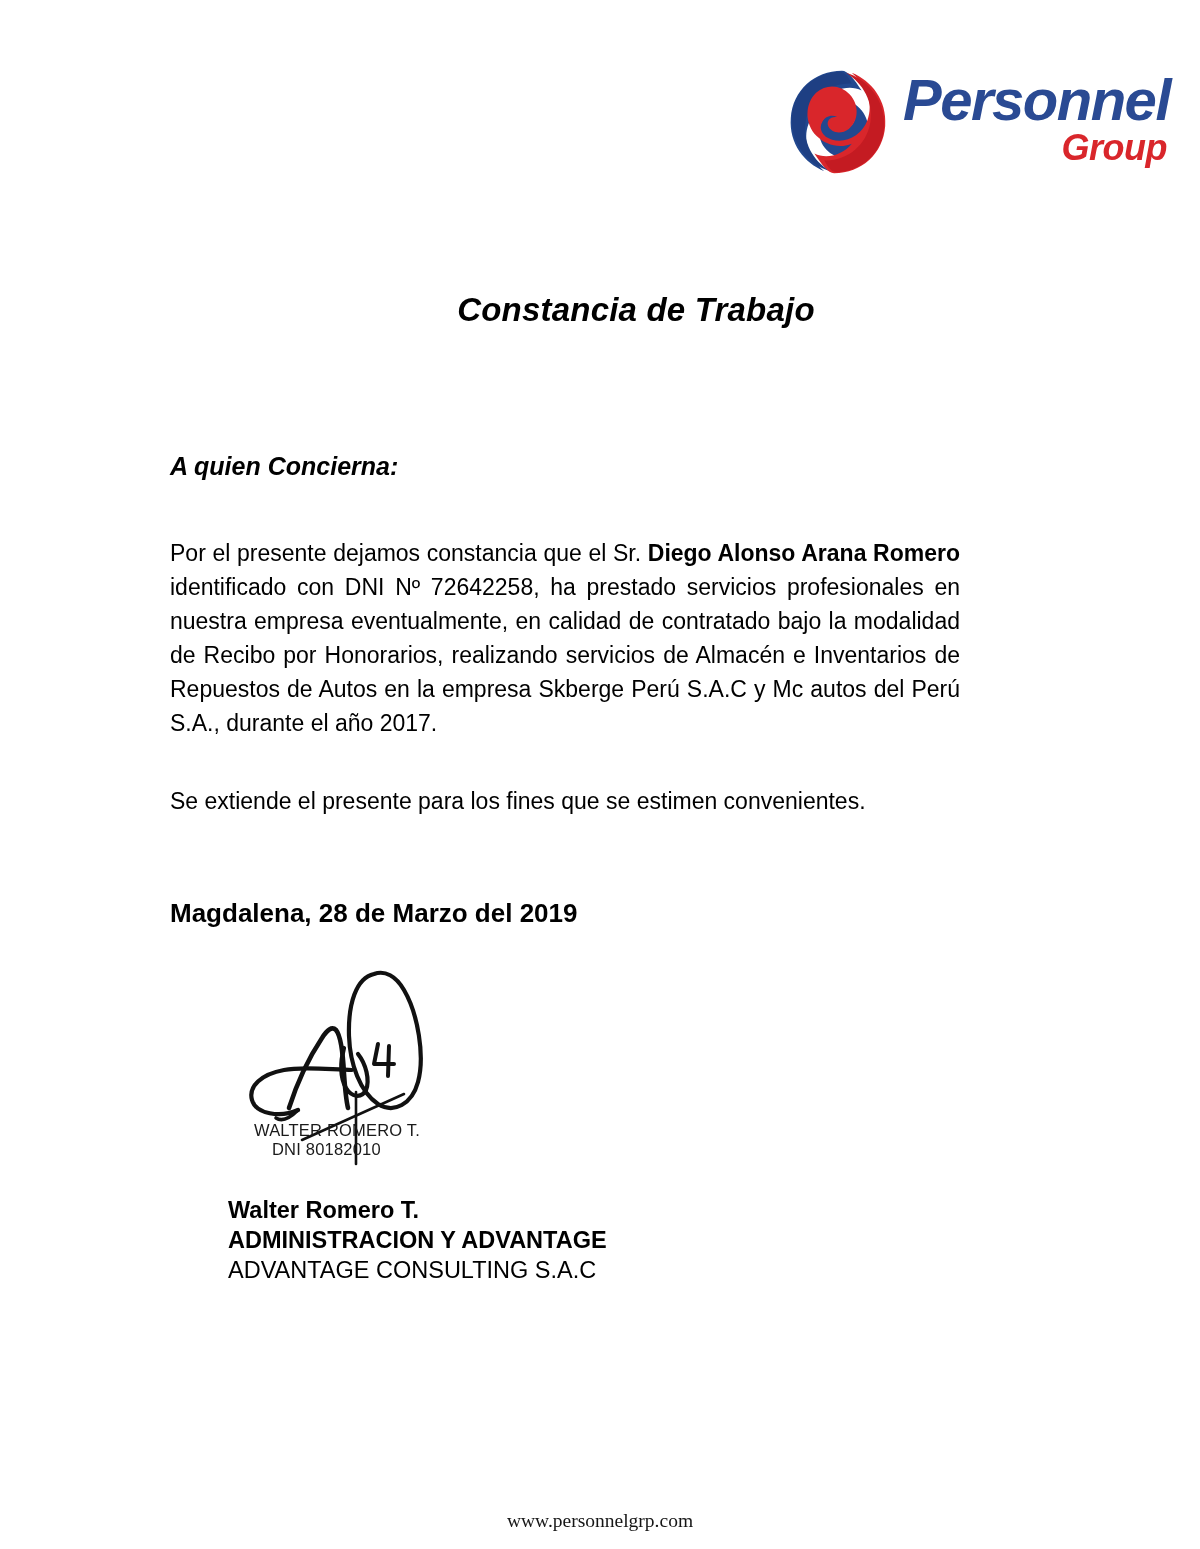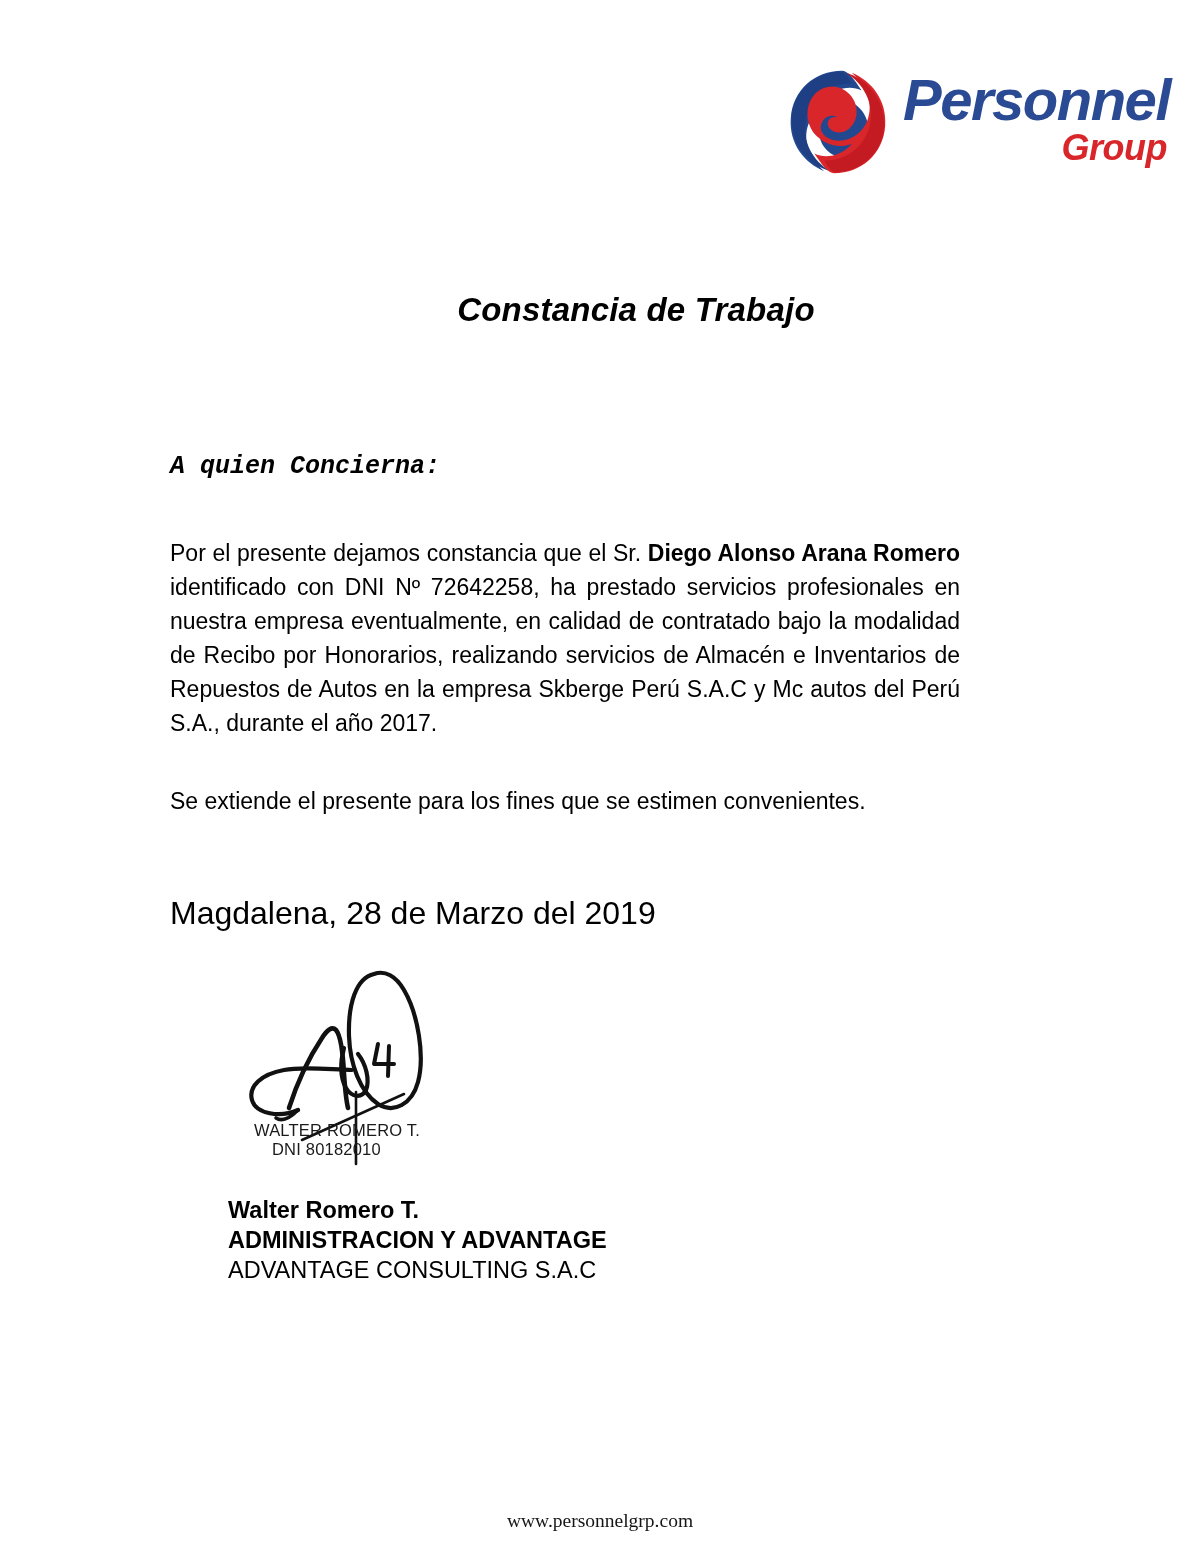--- a/index.html
+++ b/index.html
@@ -84,40 +84,40 @@
     position: absolute;
     left: 170px;
     top: 435px;
     width: 790px;
   }
   .salutation {
     font-size: 25px;
     font-weight: bold;
     font-style: italic;
     margin: 0 0 55px 0;
-    font-family: Liberation Mono, monospace;
   }
   .para {
     font-size: 23px;
     line-height: 34px;
     text-align: justify;
     text-justify: inter-word;
     margin: 0;
   }
   .para.justify-all {
     text-align-last: left;
   }
   .para b { font-weight: bold; }
   .para-gap { height: 44px; }
   .para-gap-lg { height: 78px; }
 
   .date-line {
-    font-size: 32px;
+    font-size: 26px;
     line-height: 34px;
     margin: 0;
+    font-weight: bold;
   }
 
   
   .sig-area {
     position: absolute;
     left: 228px;
     top: 935px;
     width: 230px;
     height: 215px;
   }

